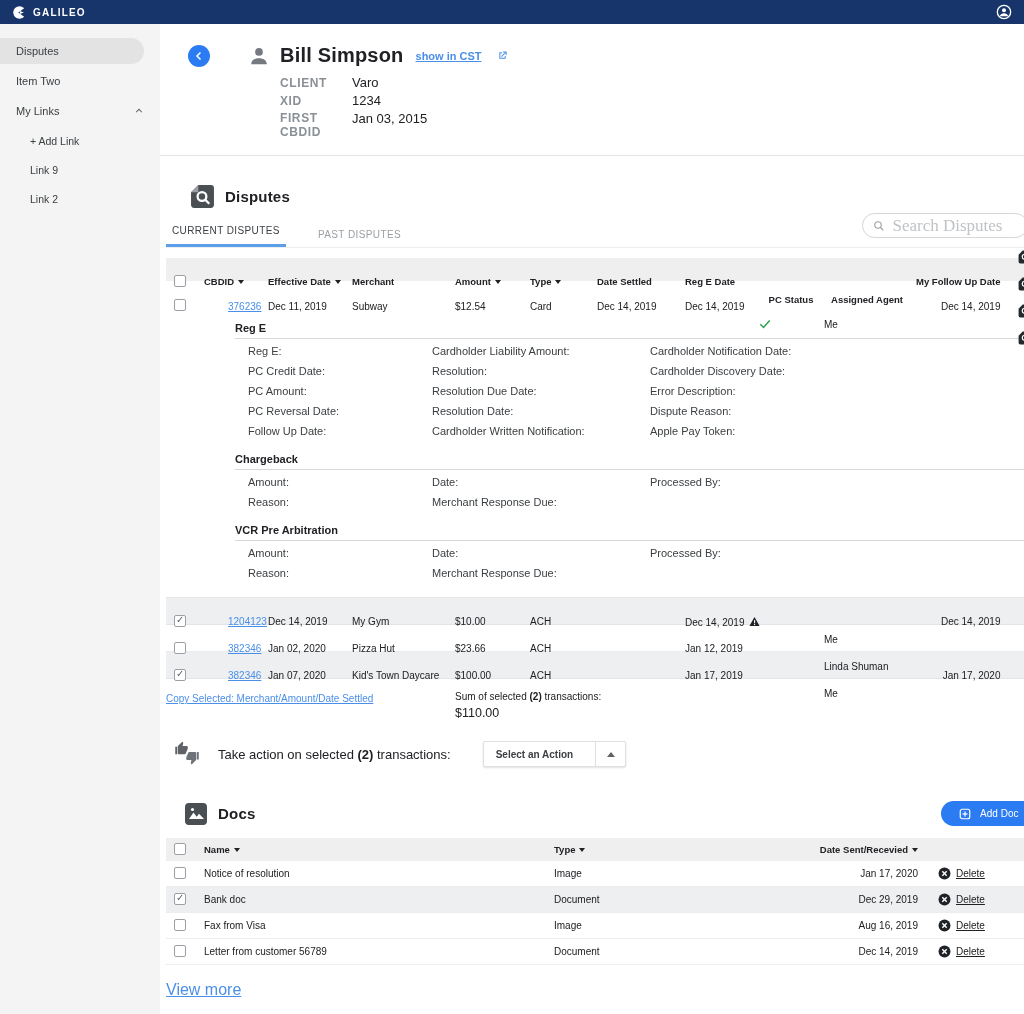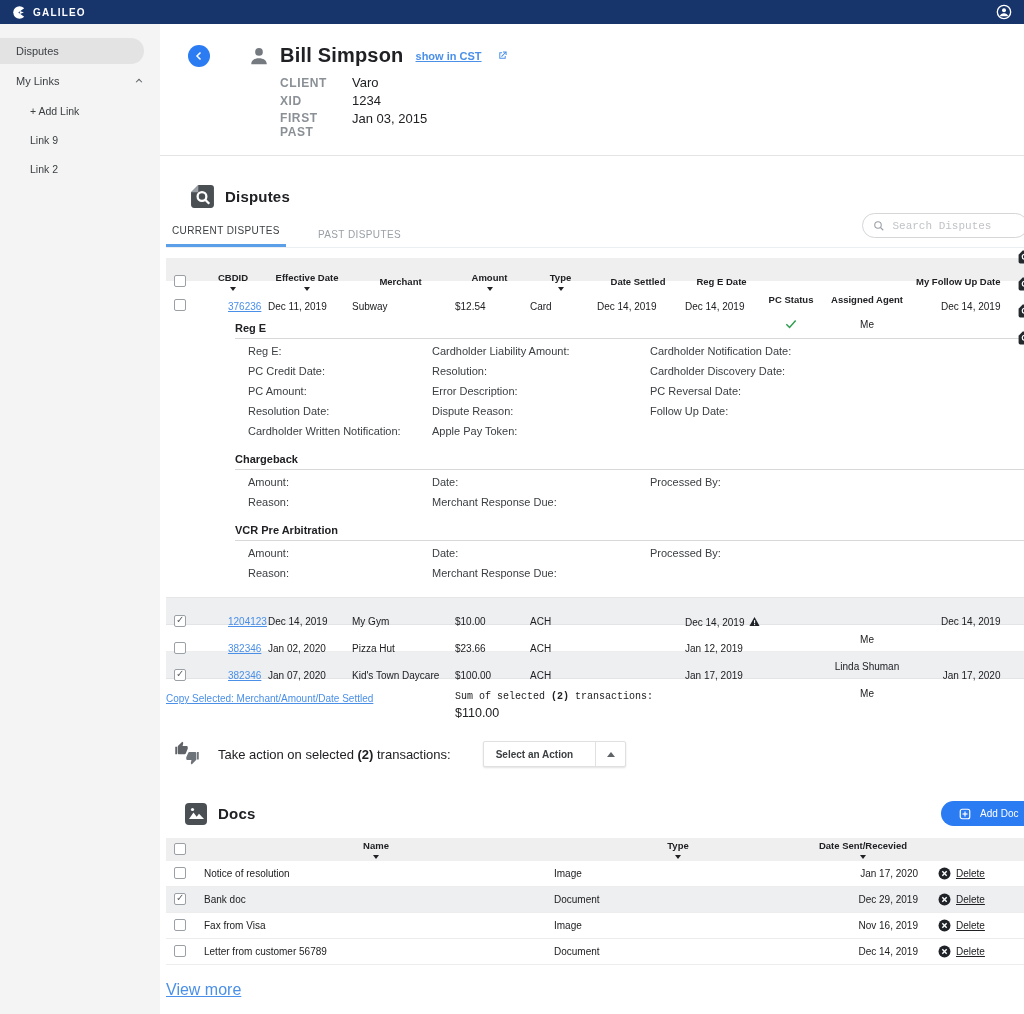--- a/index.html
+++ b/index.html
@@ -47,55 +47,55 @@
     font-size:10px; font-family:inherit; display:flex; align-items:center; gap:9px; padding:0 18px; cursor:pointer; }
   .pill-btn svg { width:12px; height:12px; }
 
   
   .tabs-row { margin:8px 28px 0 6px; display:flex; align-items:flex-end; position:relative; border-bottom:1px solid #eceff1; }
   .tab { font-size:10px; letter-spacing:.4px; color:#9aa0a6; padding:8px 6px 7px; margin-right:26px; cursor:pointer; }
   .tab.active { color:#3c4043; border-bottom:3px solid #5b9fe8; padding-bottom:8px; }
   .search-box { position:absolute; right:8px; top:-4px; width:166px; height:25px; border:1px solid #d4d6d8; border-radius:13px;
     display:flex; align-items:center; padding:0 10px; gap:7px; background:#fff; }
   .search-box svg { width:12px; height:12px; color:#9aa0a6; flex-shrink:0; }
-  .search-box input { border:none; outline:none; font-size:11px; width:100%; font-family:Liberation Mono, monospace; color:#3c4043; }
+  .search-box input { border:none; outline:none; font-size:17px; width:100%; font-family:Liberation Serif, serif; color:#3c4043; }
   .search-box input::placeholder { color:#c0c3c6; }
 
   
   .dt { margin:10px 28px 0 6px; }
   .dt-grid { display:grid; grid-template-columns:32px 64px 84px 103px 75px 67px 88px 79px 66px 86px 1fr; align-items:center; }
   .dt-header { background:#efefef; height:23px; font-size:9.5px; font-weight:bold; }
   .dt-row { height:27px; font-size:10px; border-bottom:1px solid #ededed; }
   .dt-row.selected { background:#edeff1; border-bottom:1px solid #e2e4e6; }
   .dt-grid > div { padding-left:6px; white-space:nowrap; }
   .dt-grid > .c-check { padding-left:8px; }
-  .dt-grid > .c-pc, .dt-grid > .c-agent { text-align:center; padding-left:0;margin-top:36px; }
+  .dt-grid > .c-pc, .dt-grid > .c-agent { text-align:left; padding-left:0;margin-top:36px; }
   .dt-grid > .c-follow { text-align:right; padding-right:36px; }
-  .hdr-cell { display:flex; align-items:center; gap:4px;flex-direction:column; }
+  .hdr-cell { display:flex; align-items:center; gap:4px; }
   .hdr-cell.c-pc, .hdr-cell.c-agent { justify-content:center; }
   .hdr-cell.c-follow { justify-content:flex-end; }
   .sort-caret { width:0; height:0; border-left:3.5px solid transparent; border-right:3.5px solid transparent; border-top:4px solid #202124; display:inline-block; }
   .cb { width:12px; height:12px; border:1.5px solid #9aa0a6; border-radius:2px; display:inline-block; position:relative; background:#fff; cursor:pointer; }
   .cb.checked::after { content:"\2713"; position:absolute; left:1px; top:-2px; font-size:10px; color:#5f6368; font-weight:bold; }
   .id-link { color:#4a8fe8; text-decoration:underline; cursor:pointer;margin-left:24px; }
   .check-ic { width:14px; height:14px; vertical-align:middle; }
   .warn-ic { width:11px; height:11px; vertical-align:-1px; margin-left:4px; }
 
   
   .detail { padding:6px 0 10px; border-bottom:1px solid #e6e6e6; }
   .detail-sec-title { font-size:11px; font-weight:bold; margin:8px 0 4px 69px; }
   .detail-hr { border:none; border-top:1px solid #d8d8d8; margin-left:69px; }
   .detail-grid { display:grid; grid-template-columns:184px 218px auto; padding-left:82px; margin-top:6px; }
   .detail-grid > div { font-size:11px; color:#3c4043; height:20px; }
 
   
   .copy-row { margin:12px 28px 0 6px; position:relative; height:42px; }
   .copy-link { position:absolute; left:0; top:2px; font-size:10px; color:#4a8fe8; text-decoration:underline; cursor:pointer; }
   .sum-block { position:absolute; left:289px; top:0; }
-  .sum-label { font-size:10px; color:#202124;font-family:Liberation Mono, monospace; }
+  .sum-label { font-size:10px; color:#202124; }
   .sum-value { font-size:12.5px; margin-top:4px; }
 
   
   .action-row { margin:8px 28px 0 14px; display:flex; align-items:center; }
   .thumbs { position:relative; width:30px; height:26px; color:#5f6368; }
   .thumbs .t-up { position:absolute; left:0; top:0; width:15px; height:15px; }
   .thumbs .t-down { position:absolute; left:11px; top:9px; width:15px; height:15px; color:#6d7378; }
   .action-text { font-size:13px; margin-left:14px; }
   .action-dd { margin-left:32px; height:26px; background:#fff; border:1px solid #e0e0e0; border-radius:2px;
     box-shadow:0 1px 2px rgba(0,0,0,.12); display:flex; align-items:stretch; cursor:pointer; }
@@ -139,20 +139,23 @@
     <path d="M5.5 18.5c1-3 3.6-4.5 6.5-4.5s5.5 1.5 6.5 4.5" fill="#fff"></path>
   </svg>
 </header>
 
 <div class="app">
 
   <aside class="sidebar">
     <div class="side-item active">
       <span>Disputes</span>
     </div>
+    <div class="side-item">
+      <span>Item Two</span>
+    </div>
     <div class="side-item row">
       <span class="lbl">My Links</span>
       <svg class="chev-up" viewBox="0 0 24 24">
         <path d="M5 15l7-7 7 7" fill="none" stroke="currentColor" stroke-width="2.5"></path>
       </svg>
     </div>
     <div class="side-sub">+ Add Link</div>
     <div class="side-sub">Link 9</div>
     <div class="side-sub">Link 2</div>
   </aside>
@@ -177,21 +180,21 @@
             <path d="M5 5h6v2.2H7.2v9.6h9.6V13H19v6H5z" fill="#4a8fe8"></path>
             <path d="M13 3h8v8h-2.2V6.8l-8.2 8.2-1.6-1.6 8.2-8.2H13z" fill="#4a8fe8"></path>
           </svg>
         </a>
       </div>
       <div class="profile-fields">
         <div class="pf-label">CLIENT</div>
         <div class="pf-value">Varo</div>
         <div class="pf-label">XID</div>
         <div class="pf-value">1234</div>
-        <div class="pf-label">FIRST PAST</div>
+        <div class="pf-label">FIRST CBDID</div>
         <div class="pf-value">Jan 03, 2015</div>
       </div>
     </section>
 
     <div class="float-icons">
       <svg viewBox="0 0 24 24">
           <path fill="#24292e" d="M8 1h12a3 3 0 0 1 3 3v16a3 3 0 0 1-3 3H4a3 3 0 0 1-3-3V8z"></path>
           <circle cx="11.5" cy="11.5" r="4.2" fill="none" stroke="#fff" stroke-width="2.2"></circle>
           <line x1="14.6" y1="14.6" x2="18.5" y2="18.5" stroke="#fff" stroke-width="2.2"></line>
         </svg>
@@ -295,20 +298,21 @@
           <div class="detail-sec-title">Reg E</div>
           <hr class="detail-hr">
           <div class="detail-grid">
             <div>Reg E:</div>
             <div>Cardholder Liability Amount:</div>
             <div>Cardholder Notification Date:</div>
             <div>PC Credit Date:</div>
             <div>Resolution:</div>
             <div>Cardholder Discovery Date:</div>
             <div>PC Amount:</div>
+            <div>Resolution Due Date:</div>
             <div>Error Description:</div>
             <div>PC Reversal Date:</div>
             <div>Resolution Date:</div>
             <div>Dispute Reason:</div>
             <div>Follow Up Date:</div>
             <div>Cardholder Written Notification:</div>
             <div>Apple Pay Token:</div>
           </div>
 
           <div class="detail-sec-title">Chargeback</div>
@@ -471,21 +475,21 @@
                 <line x1="16" y1="8" x2="8" y2="16" stroke="#fff" stroke-width="2.6"></line>
               </svg>
             <a class="del-link">Delete</a>
           </div>
         </div>
 
         <div class="docs-grid docs-row">
           <div class="c-check"><span class="cb"></span></div>
           <div>Fax from Visa</div>
           <div>Image</div>
-          <div class="c-date">Nov 16, 2019</div>
+          <div class="c-date">Aug 16, 2019</div>
           <div class="del-cell">
             <svg class="del-ic" viewBox="0 0 24 24">
                 <circle cx="12" cy="12" r="11" fill="#1f2328"></circle>
                 <line x1="8" y1="8" x2="16" y2="16" stroke="#fff" stroke-width="2.6"></line>
                 <line x1="16" y1="8" x2="8" y2="16" stroke="#fff" stroke-width="2.6"></line>
               </svg>
             <a class="del-link">Delete</a>
           </div>
         </div>
 

